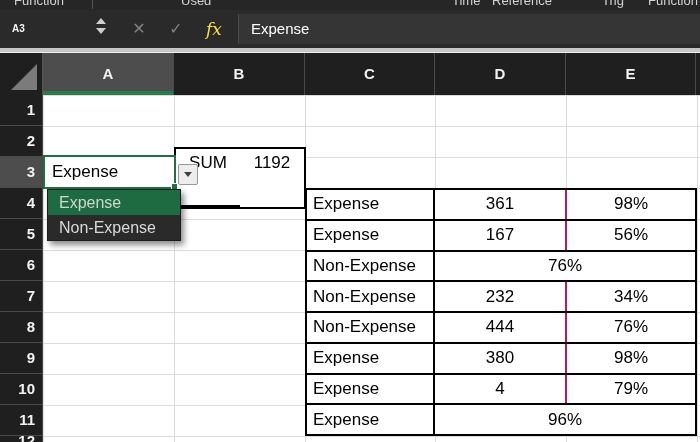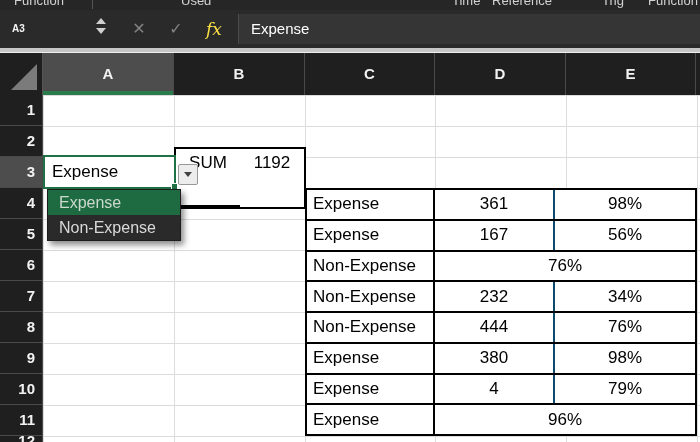--- a/index.html
+++ b/index.html
@@ -98,21 +98,21 @@
   .dd-item.highlighted { background:#1e6b41; color:#cbd9cf; }
   .dd-item.normal { background:#2a2a2a; color:#d9d9d9; }
 
   
   .data-table { position:absolute; left:262px; top:93px; width:392px; height:248px;
     border:2px solid #000; background:#fff; display:flex; flex-direction:column; }
   .dt-row { flex:1; display:flex; border-bottom:2px solid #000; }
   .dt-row:last-child { border-bottom:none; }
   .dt-cat { width:128px; border-right:2px solid #000; padding-left:6px;
     display:flex; align-items:center; font-size:17px; color:#000; cursor:cell; }
-  .dt-amount { width:120px; border-right:2px solid #0c4a6e; display:flex; align-items:center;
+  .dt-amount { width:132px; border-right:2px solid #be185d; display:flex; align-items:center;
     justify-content:center; font-size:17px; color:#000; cursor:cell; }
   .dt-pct { flex:1; display:flex; align-items:center; justify-content:center;
     font-size:17px; color:#000; cursor:cell; }
 </style>
 </head>
 <body>
 
 <div class="screen">
 
   <div class="ribbon-strip">

